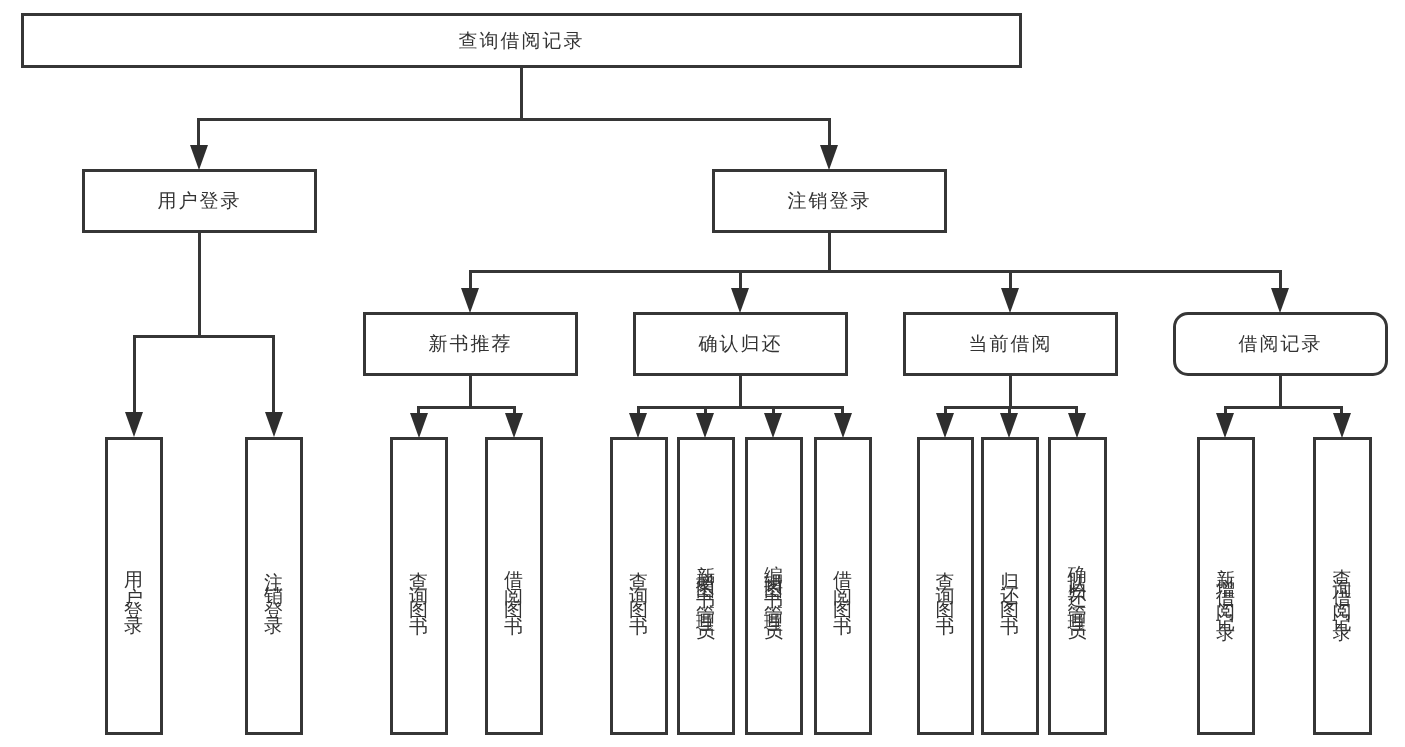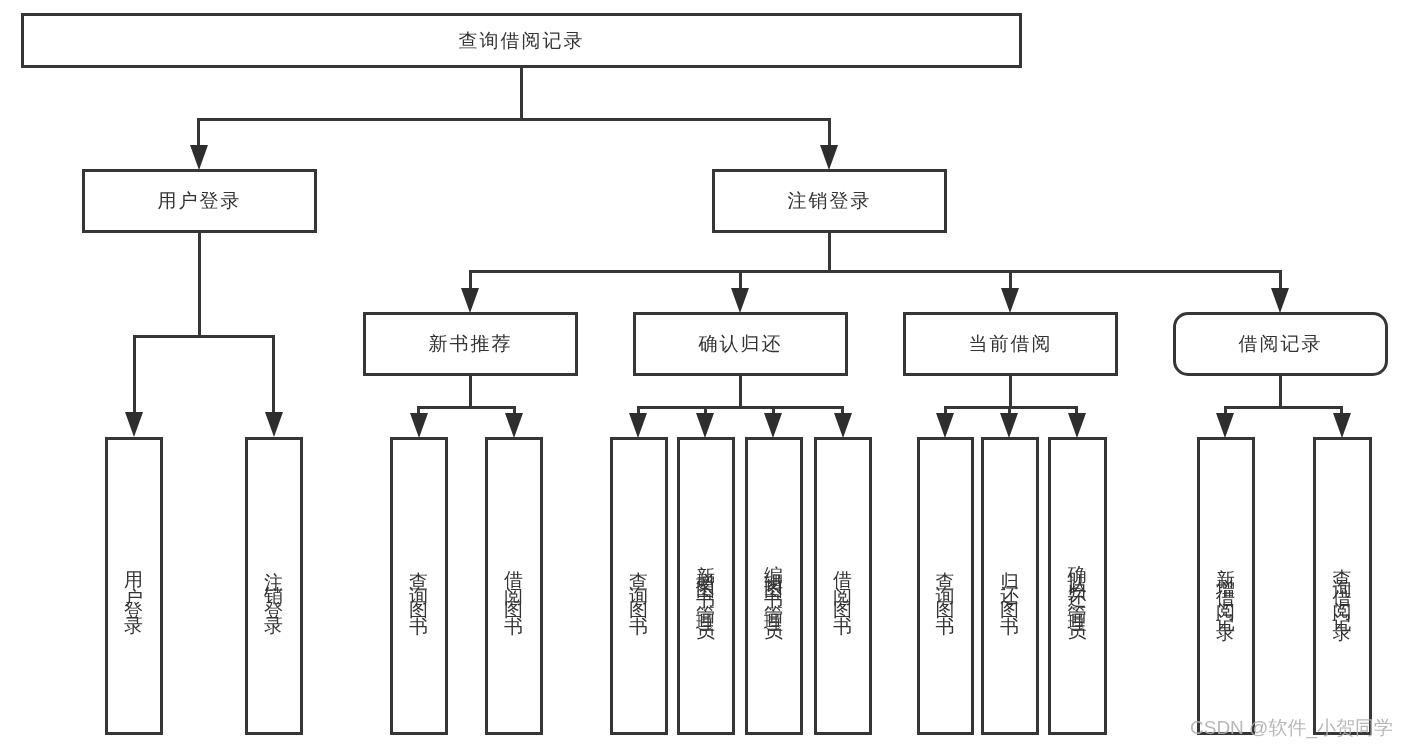--- a/index.html
+++ b/index.html
@@ -154,15 +154,14 @@
   <div class="line" style="left:1075px;top:406px;width:3px;height:9px;"></div>
   <div class="arrow" style="left:1068px;top:413px;"></div>
 
   <div class="line" style="left:1279px;top:375px;width:3px;height:31px;"></div>
   <div class="line" style="left:1224px;top:406px;width:119px;height:3px;"></div>
   <div class="line" style="left:1224px;top:406px;width:3px;height:9px;"></div>
   <div class="arrow" style="left:1216px;top:413px;"></div>
   <div class="line" style="left:1340px;top:406px;width:3px;height:9px;"></div>
   <div class="arrow" style="left:1333px;top:413px;"></div>
 
-  <div class="watermark">CSDN @软件_小贺同学</div>
 
 </div>
 
 </body></html>

